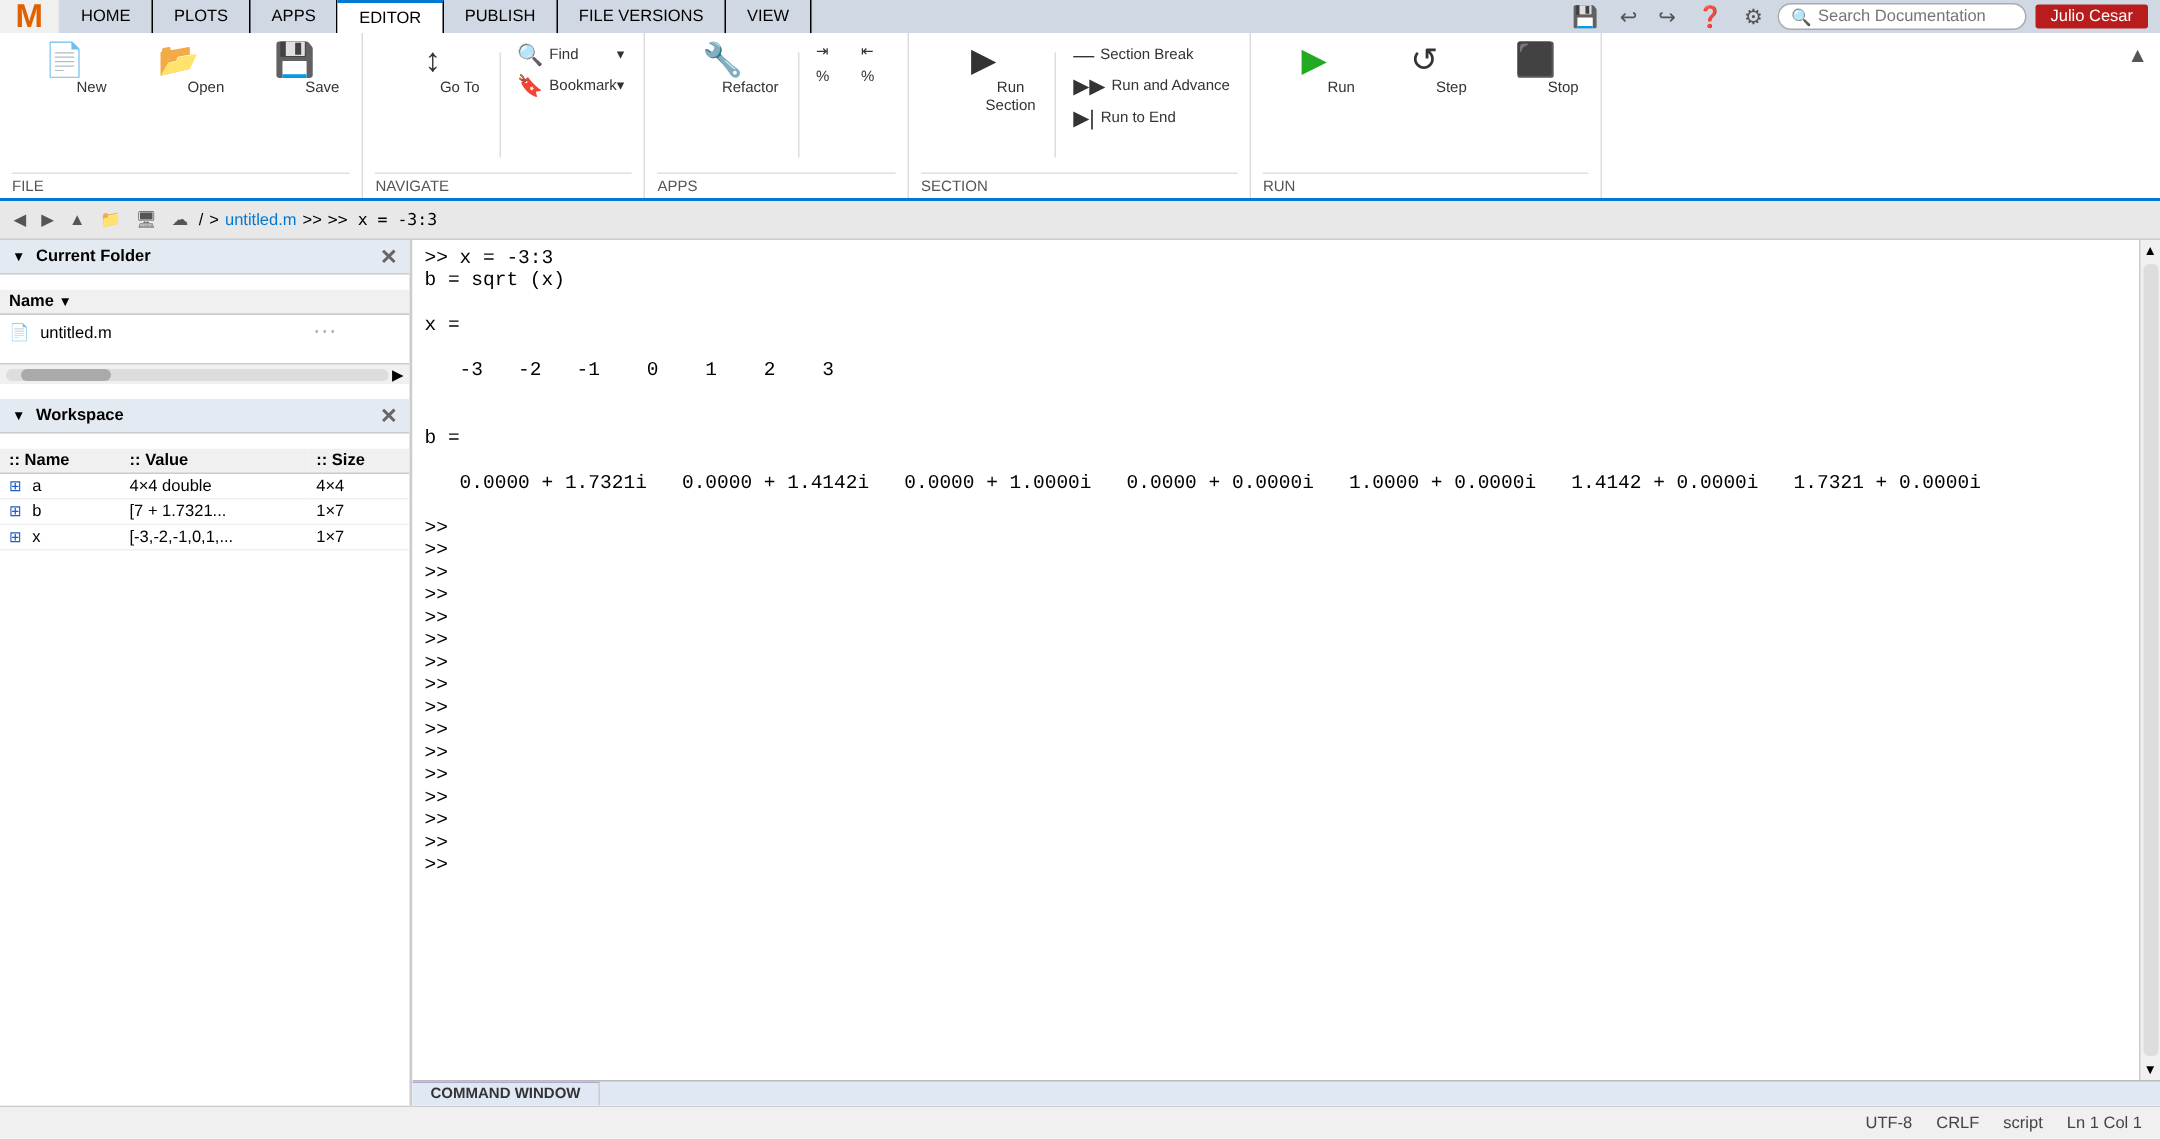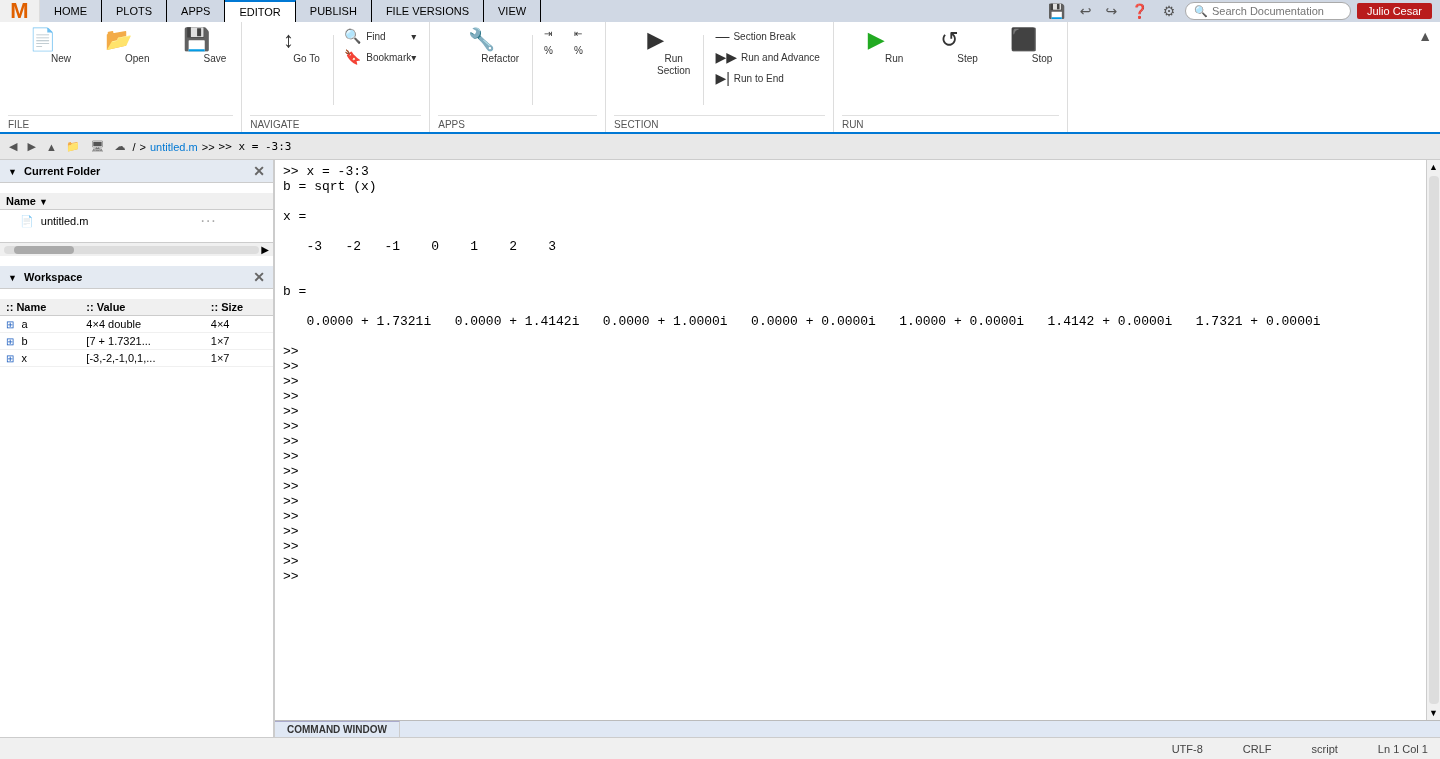--- a/index.html
+++ b/index.html
@@ -65,21 +65,21 @@
     }
     .panel-header {
       background: #e4eaf2; padding: 3px 8px; font-size: 11px; font-weight: bold;
       display: flex; align-items: center; justify-content: space-between; border-bottom: 1px solid #ccc;
     }
     .panel-header .triangle { font-size: 9px; margin-right: 4px; }
     .panel-close { cursor: pointer; font-size: 14px; color: #666; }
 
     .file-table { width: 100%; border-collapse: collapse; font-size: 11px; }
     .file-table thead td { background: #f0f0f0; padding: 2px 6px; border-bottom: 1px solid #ccc; font-weight: bold; }
-    .file-table tbody td { padding: 2px 20px; }
+    .file-table tbody td { padding: 2px 6px; }
     .file-icon { color: #e08020; margin-right: 4px; }
     .file-dots { color: #aaa; font-size: 16px; cursor: pointer; }
 
     .workspace-table { width: 100%; border-collapse: collapse; font-size: 11px; }
     .workspace-table thead td { background: #f0f0f0; padding: 2px 6px; border-bottom: 1px solid #ccc; font-weight: bold; }
     .workspace-table tbody td { padding: 2px 6px; border-bottom: 1px solid #f0f0f0; }
     .ws-icon { color: #2060c0; margin-right: 4px; font-size: 10px; }
 
     .hscrollbar {
       height: 14px; background: #f0f0f0; border-top: 1px solid #ccc;
@@ -111,21 +111,21 @@
       flex: 1; width: 10px; background: #ddd; border-radius: 4px; margin: 2px 0; position: relative;
     }
     .vscrollbar-bottom { font-size: 9px; cursor: pointer; padding: 2px; }
 
     
     .status-bar {
       height: 22px; background: #f0f0f0; border-top: 1px solid #ccc;
       display: flex; align-items: center; justify-content: space-between;
       padding: 0 8px; font-size: 11px;
     }
-    .status-right { display: flex; gap: 32px; align-items: flex-end; }
+    .status-right { display: flex; gap: 8px; align-items: flex-end; }
     .status-item { color: #444; cursor: pointer; padding: 0 4px; }
 
     
     .cmd-tab {
       background: #e0e8f4; border-top: 1px solid #aac; padding: 2px 12px;
       font-size: 10px; font-weight: bold; color: #333; border-right: 1px solid #ccc;
     }
 
     .right-container {
       display: flex; flex: 1; overflow: hidden;

